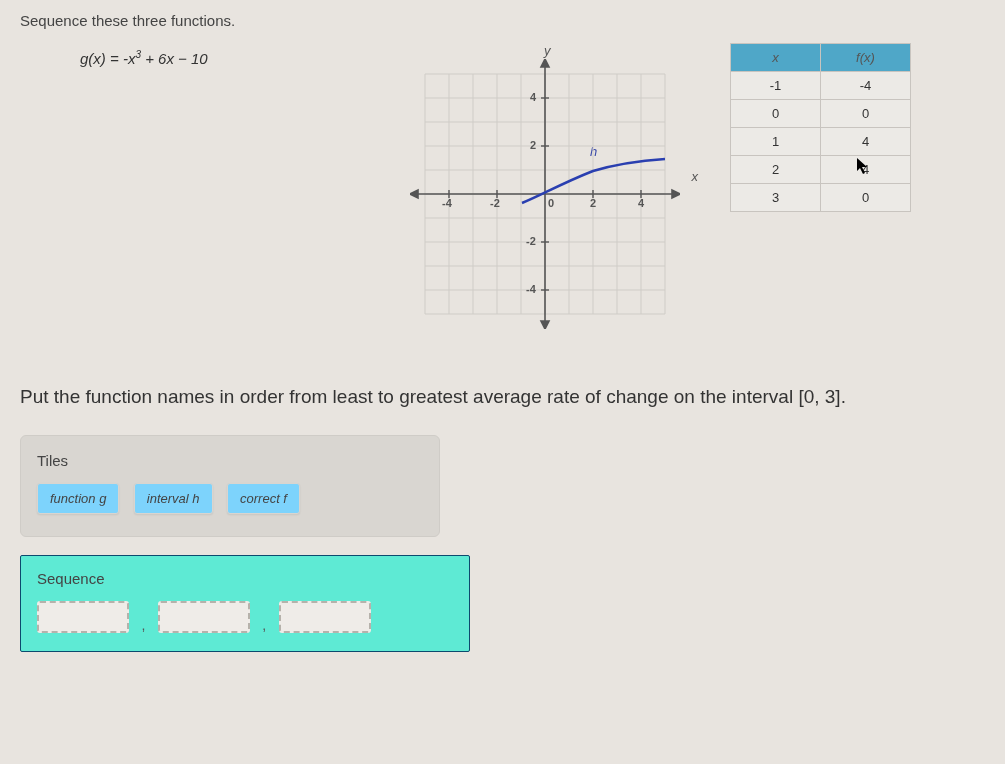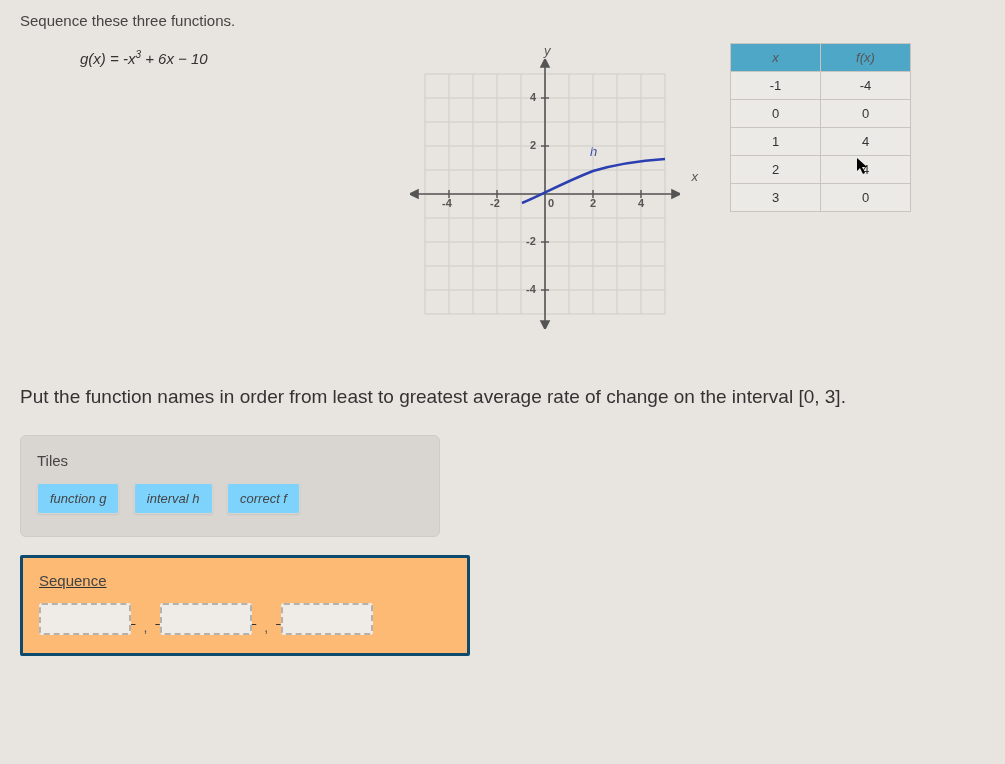--- a/index.html
+++ b/index.html
@@ -52,26 +52,25 @@
     font-size: 13px;
     font-style: italic;
     color: #444;
     margin-right: 10px;
     cursor: grab;
     box-shadow: 0 1px 2px rgba(0,0,0,.08);
   }
 
   
   .seq-panel {
-    border: 3px solid #0c4a6e;
+    border: 1px solid #0c4a6e;
     border-radius: 2px;
     padding: 14px 16px 18px 16px;
     width: 450px;
-    background: #fdba74;
-    text-decoration: underline;
+    background: #5eead4;
   }
   .seq-title { font-size: 15px; color: #444; margin-bottom: 14px; }
   .drop {
     display: inline-block;
     width: 92px; height: 32px;
     border: 2px dashed #b6b2ab;
     border-radius: 3px;
     background: #efece8;
     vertical-align: middle;
   }

